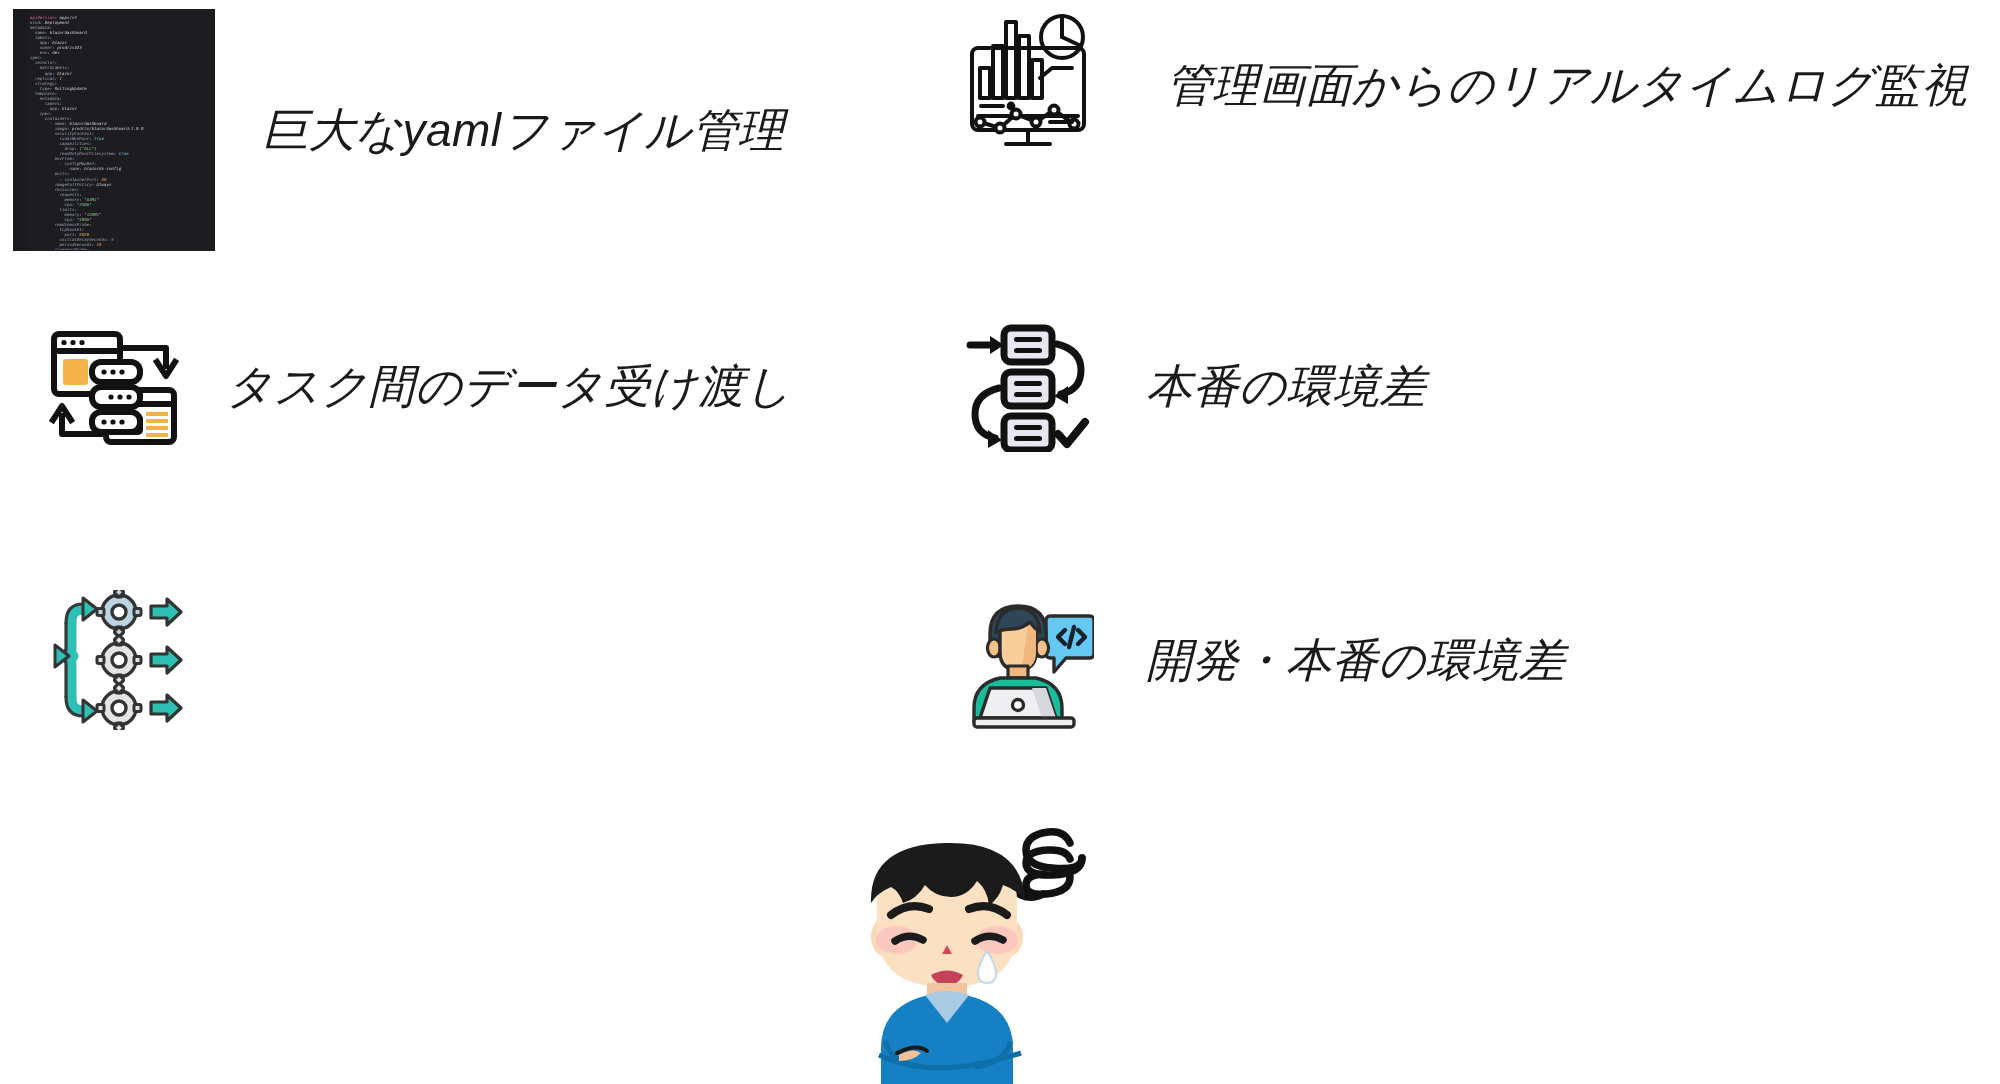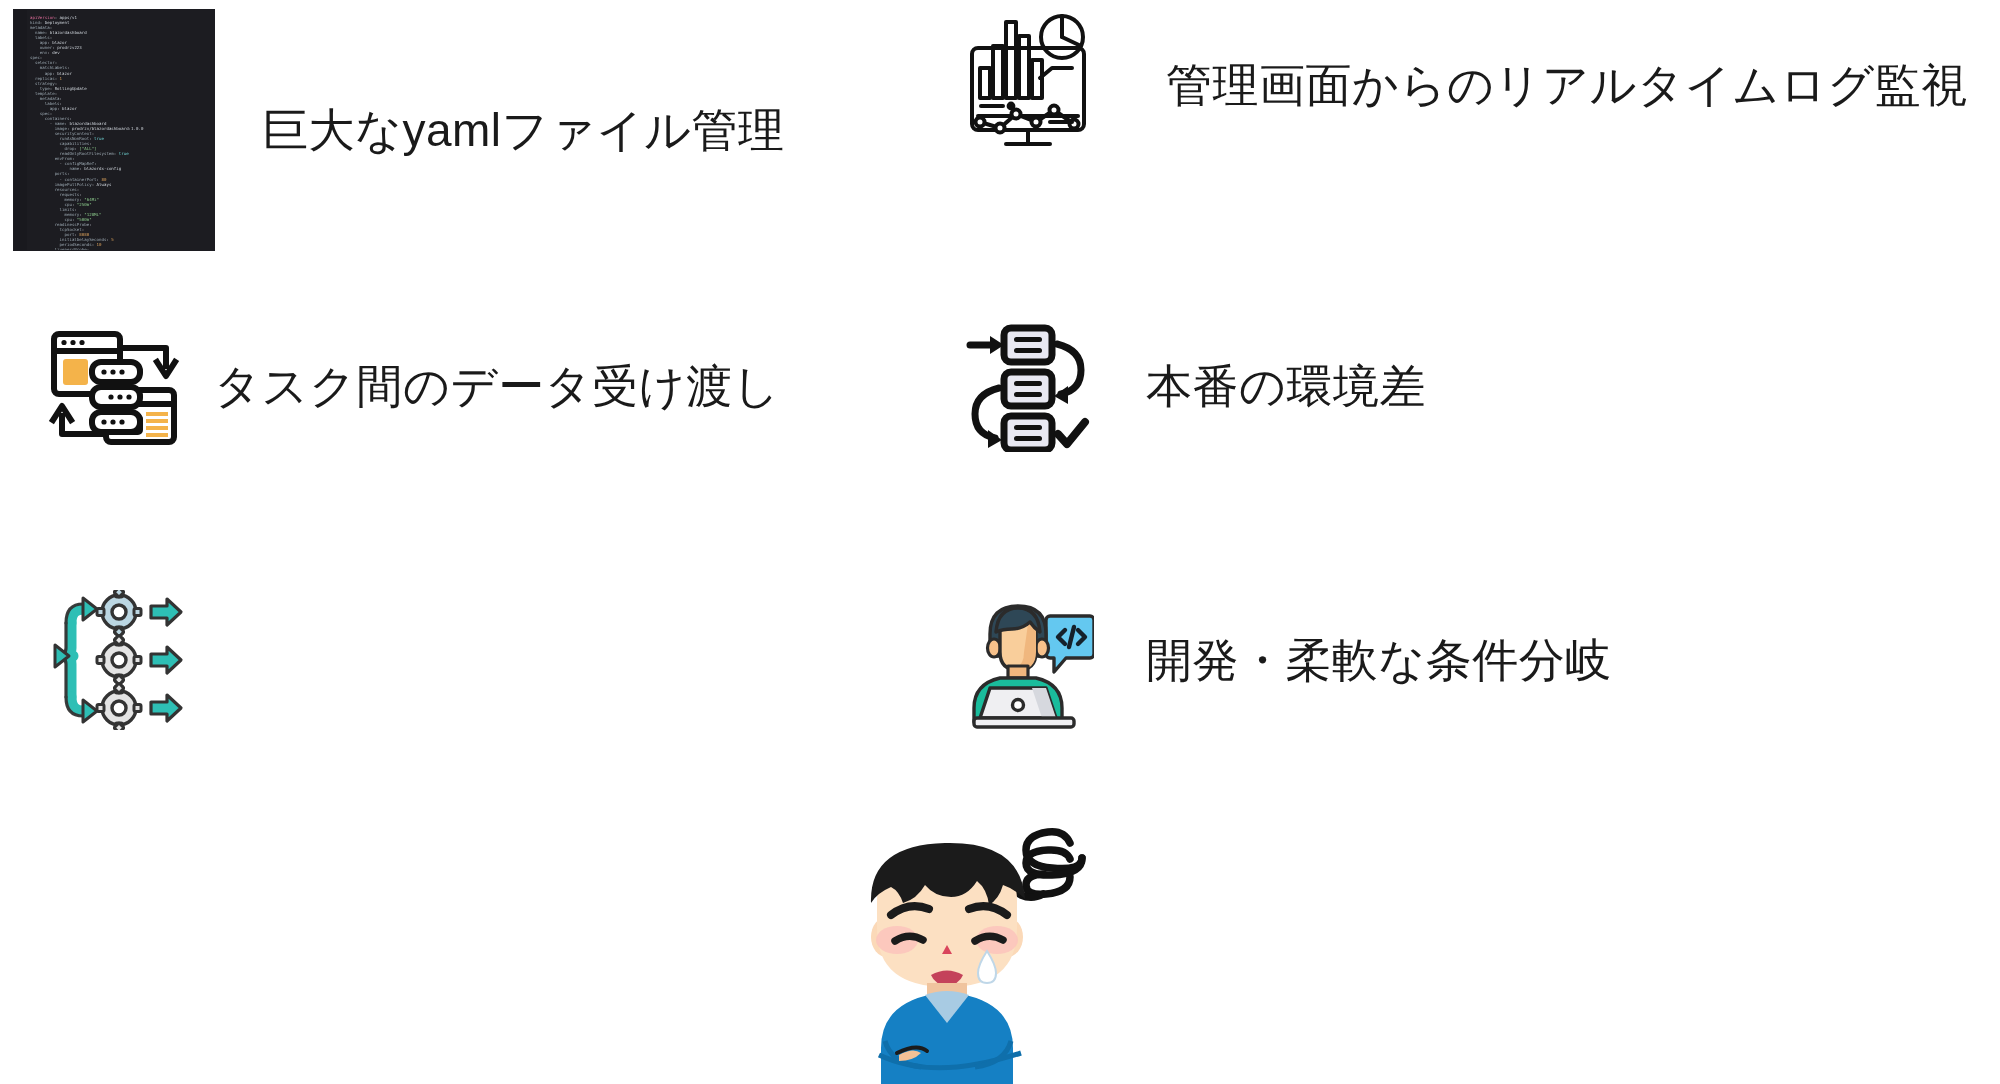--- a/index.html
+++ b/index.html
@@ -4,21 +4,21 @@
 <title>slide</title>
 <style>
   html,body{margin:0;padding:0;}
   body{
     width:2000px;height:1084px;
     background:#ffffff;
     font-family:"Liberation Sans","DejaVu Sans",sans-serif;
     overflow:hidden;
     position:relative;
   }
-  .slide{position:relative;width:2000px;height:859px;background:#fff;}
+  .slide{position:relative;width:2000px;height:859px;background:#fff;font-style:italic;}
 
   
   .cell{position:absolute;display:flex;align-items:center;}
   .icon-box{flex:0 0 auto;display:flex;align-items:center;justify-content:center;}
   .label{
     font-size:46px;color:#1a1a1a;letter-spacing:.01em;white-space:nowrap;
     font-weight:400;line-height:1.1;
   }
 
   
@@ -213,21 +213,21 @@
           <line x1="86" y1="28" x2="90" y2="28"></line>
         </g>
 
         <g fill="none" stroke="#111" stroke-width="6" stroke-linejoin="round" stroke-linecap="square">
           <polyline points="54,114 22,114 22,96"></polyline>
           <polyline points="13,100 22,86 31,100"></polyline>
           <line x1="60" y1="114" x2="64" y2="114"></line>
         </g>
       </svg>
     </div>
-    <div class="label" style="">タスク間のデータ受け渡し</div>
+    <div class="label" style="margin-left:12px;">タスク間のデータ受け渡し</div>
   </div>
 
   <div class="cell col-r row2">
     <div class="icon-box">
       <svg class="ic" width="140" height="132" viewBox="0 0 140 132">
 
         <g stroke="#111" stroke-width="7" stroke-linejoin="round">
           <rect x="50" y="8" width="48" height="34" rx="7" fill="#E8E8F2"></rect>
           <rect x="50" y="52" width="48" height="34" rx="7" fill="#E8E8F2"></rect>
           <rect x="50" y="96" width="48" height="34" rx="7" fill="#E8E8F2"></rect>
@@ -360,21 +360,21 @@
 
         <path d="M20 132 v-14 q0 -24 26 -30 h36 q26 6 26 30 v14 z" fill="#1ABC9C" stroke="#2b2b2b" stroke-width="3.4" stroke-linejoin="round"></path>
 
         <path d="M36 98 h56 l10 30 h-76 z" fill="#EFEFF2" stroke="#2b2b2b" stroke-width="3.4" stroke-linejoin="round"></path>
         <path d="M78 98 h14 l10 30 h-14 z" fill="#D6D8DE"></path>
         <circle cx="64" cy="115" r="5.5" fill="#fff" stroke="#2b2b2b" stroke-width="3.4"></circle>
 
         <rect x="20" y="128" width="100" height="9" rx="3" fill="#EFEFF2" stroke="#2b2b2b" stroke-width="3.4"></rect>
       </svg>
     </div>
-    <div class="label lbl-pad-r">開発・柔軟な条件分岐</div>
+    <div class="label lbl-pad-r">開発・本番の環境差</div>
   </div>
 
   <div class="char">
     <svg width="290" height="279" viewBox="0 0 290 279">
 
       <g fill="none" stroke="#111" stroke-width="7.5" stroke-linecap="round" stroke-linejoin="round">
         <path d="M215 38 q-6 -13 -22 -11 q-22 3 -22 18 q0 16 26 18 q30 3 30 -10"></path>
         <path d="M227 53 q0 16 -30 17 q-26 1 -26 -12 q0 -12 22 -13 q18 -1 22 9"></path>
         <path d="M215 72 q0 15 -24 17 q-20 2 -20 -9 q0 -10 17 -11"></path>
         <path d="M188 89 q-11 6 -22 1 q-9 -5 -6 -14"></path>

